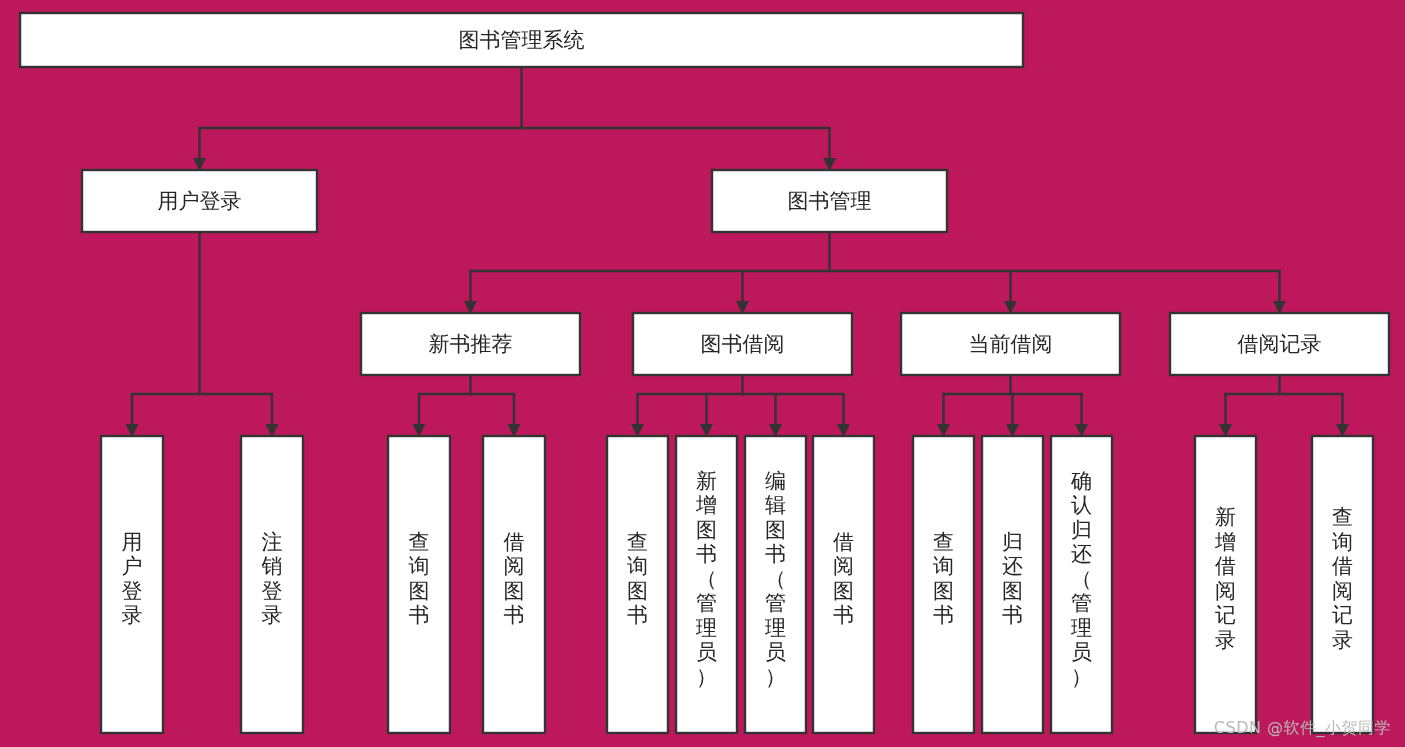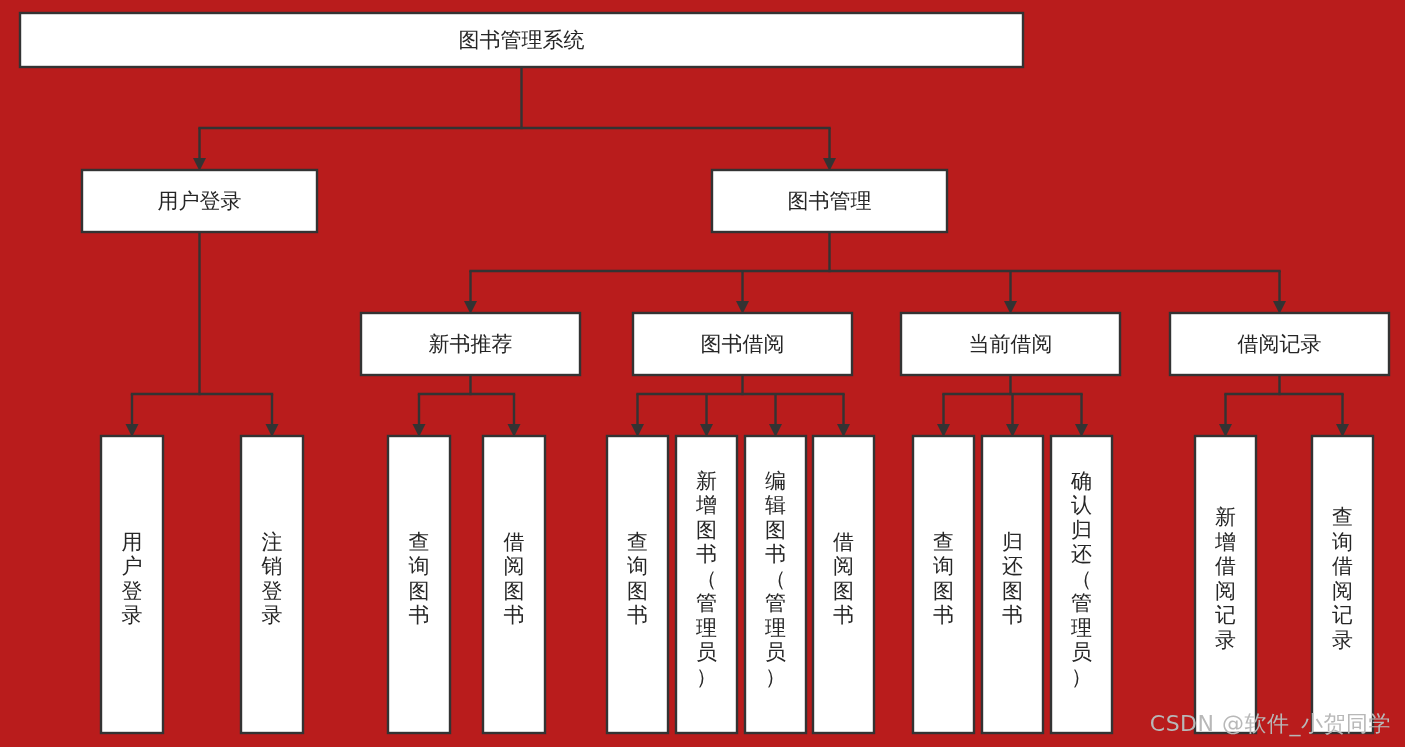--- a/index.html
+++ b/index.html
@@ -4,21 +4,21 @@
 <style>
   html, body {
     margin: 0;
     padding: 0;
     background: #ffffff;
   }
   #stage {
     position: relative;
     width: 1405px;
     height: 747px;
-    background: #b91c1c;
+    background: #be185d;
     font-family: "DejaVu Sans", "Liberation Sans", sans-serif;
     overflow: hidden;
   }
   svg#diagram {
     position: absolute;
     left: 0;
     top: 0;
     width: 1405px;
     height: 747px;
   }
@@ -47,21 +47,21 @@
   .node-label-v {
     font-family: "DejaVu Sans", "Liberation Sans", sans-serif;
     font-size: 21px;
     fill: #262626;
   }
   .watermark {
     position: absolute;
     right: 14px;
     bottom: 8px;
     font-family: "DejaVu Sans", "Liberation Sans", sans-serif;
-    font-size: 22px;
+    font-size: 16px;
     color: #b8b8b8;
     letter-spacing: 0.5px;
     white-space: nowrap;
     user-select: none;
   }
 </style>
 </head>
 <body>
 
 <div id="stage">

